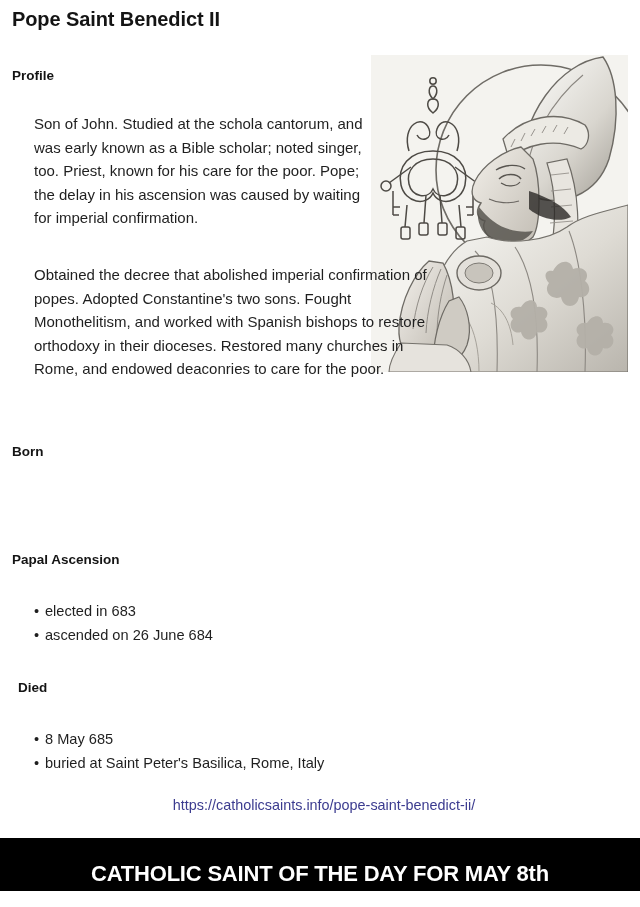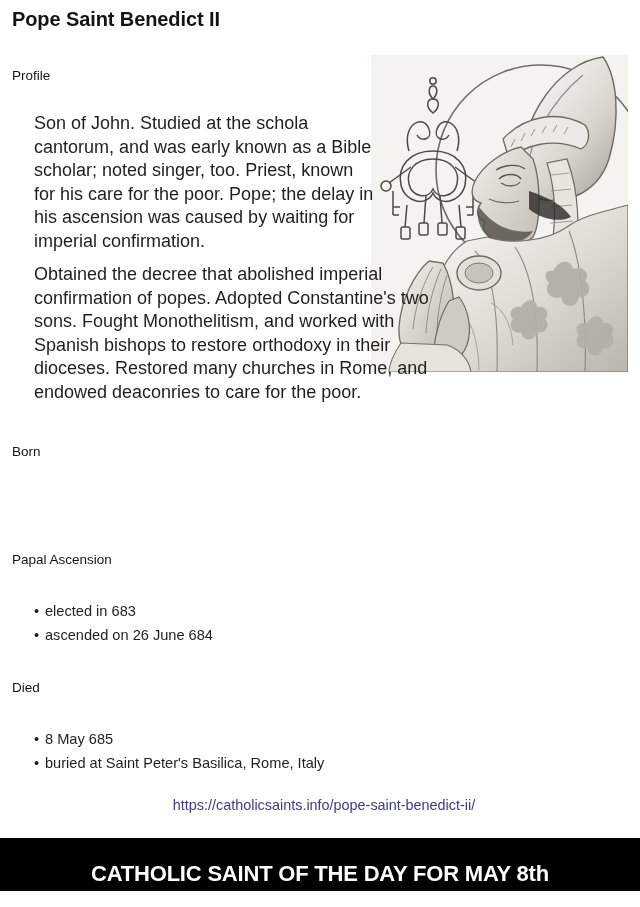--- a/index.html
+++ b/index.html
@@ -34,34 +34,34 @@
     letter-spacing: -0.1px;
     color: #141414;
     line-height: 22px;
   }
 
   
   .section-heading {
     position: absolute;
     left: 12px;
     font-size: 13.5px;
-    font-weight: normal;
+    font-weight: bold;
     color: #141414;
     line-height: 18px;
   }
   .h-profile   { top: 67px; }
   .h-born      { top: 443px; }
   .h-ascension { top: 551px; }
-  .h-died      { top: 679px; }
+  .h-died      { top: 679px; margin-left: 6px; }
 
   
   .body-text {
     position: absolute;
     left: 34px;
-    font-size: 18px;
+    font-size: 15px;
     line-height: 23.5px;
     color: #1f1f1f;
     text-align: left;
   }
   .p-profile-1 { top: 112px; width: 340px; }
   .p-profile-2 { top: 263px; width: 412px; }
   .p-born      { top: 496px; width: 380px; }
 
   
   .bullet-list {

